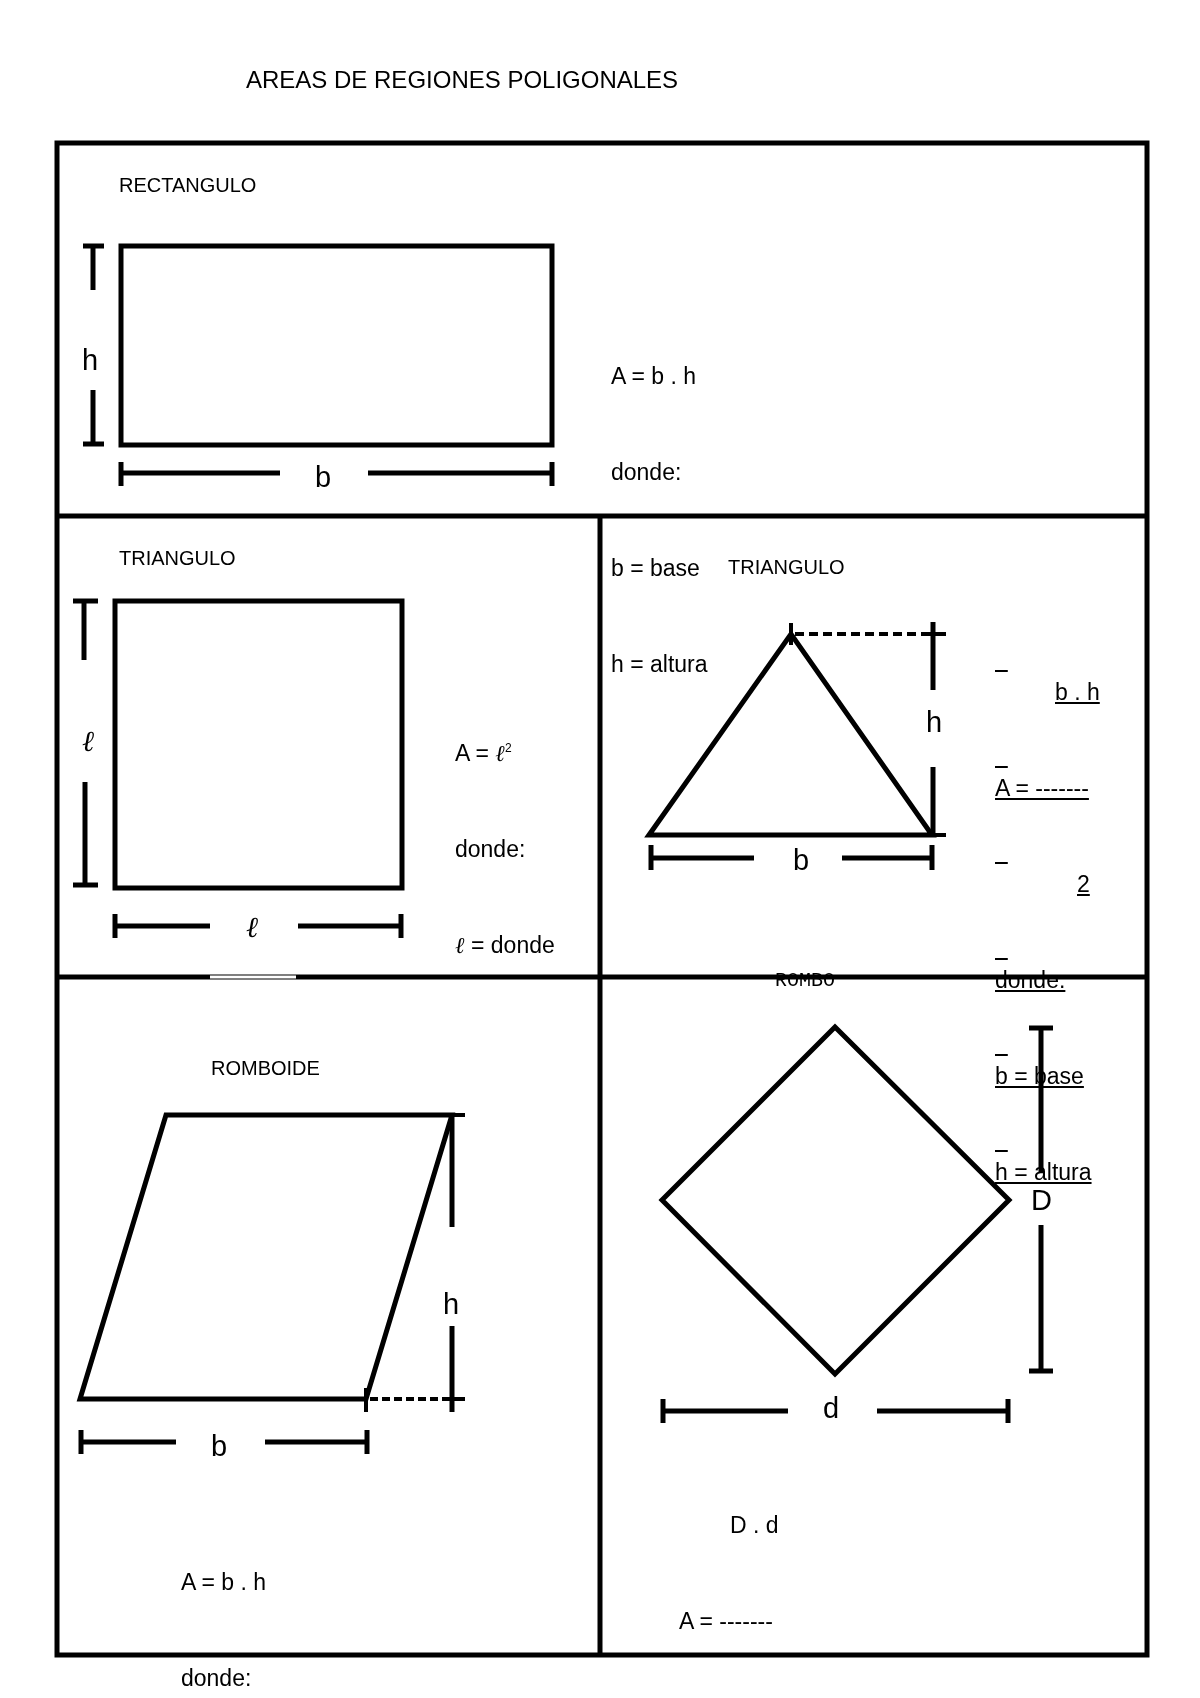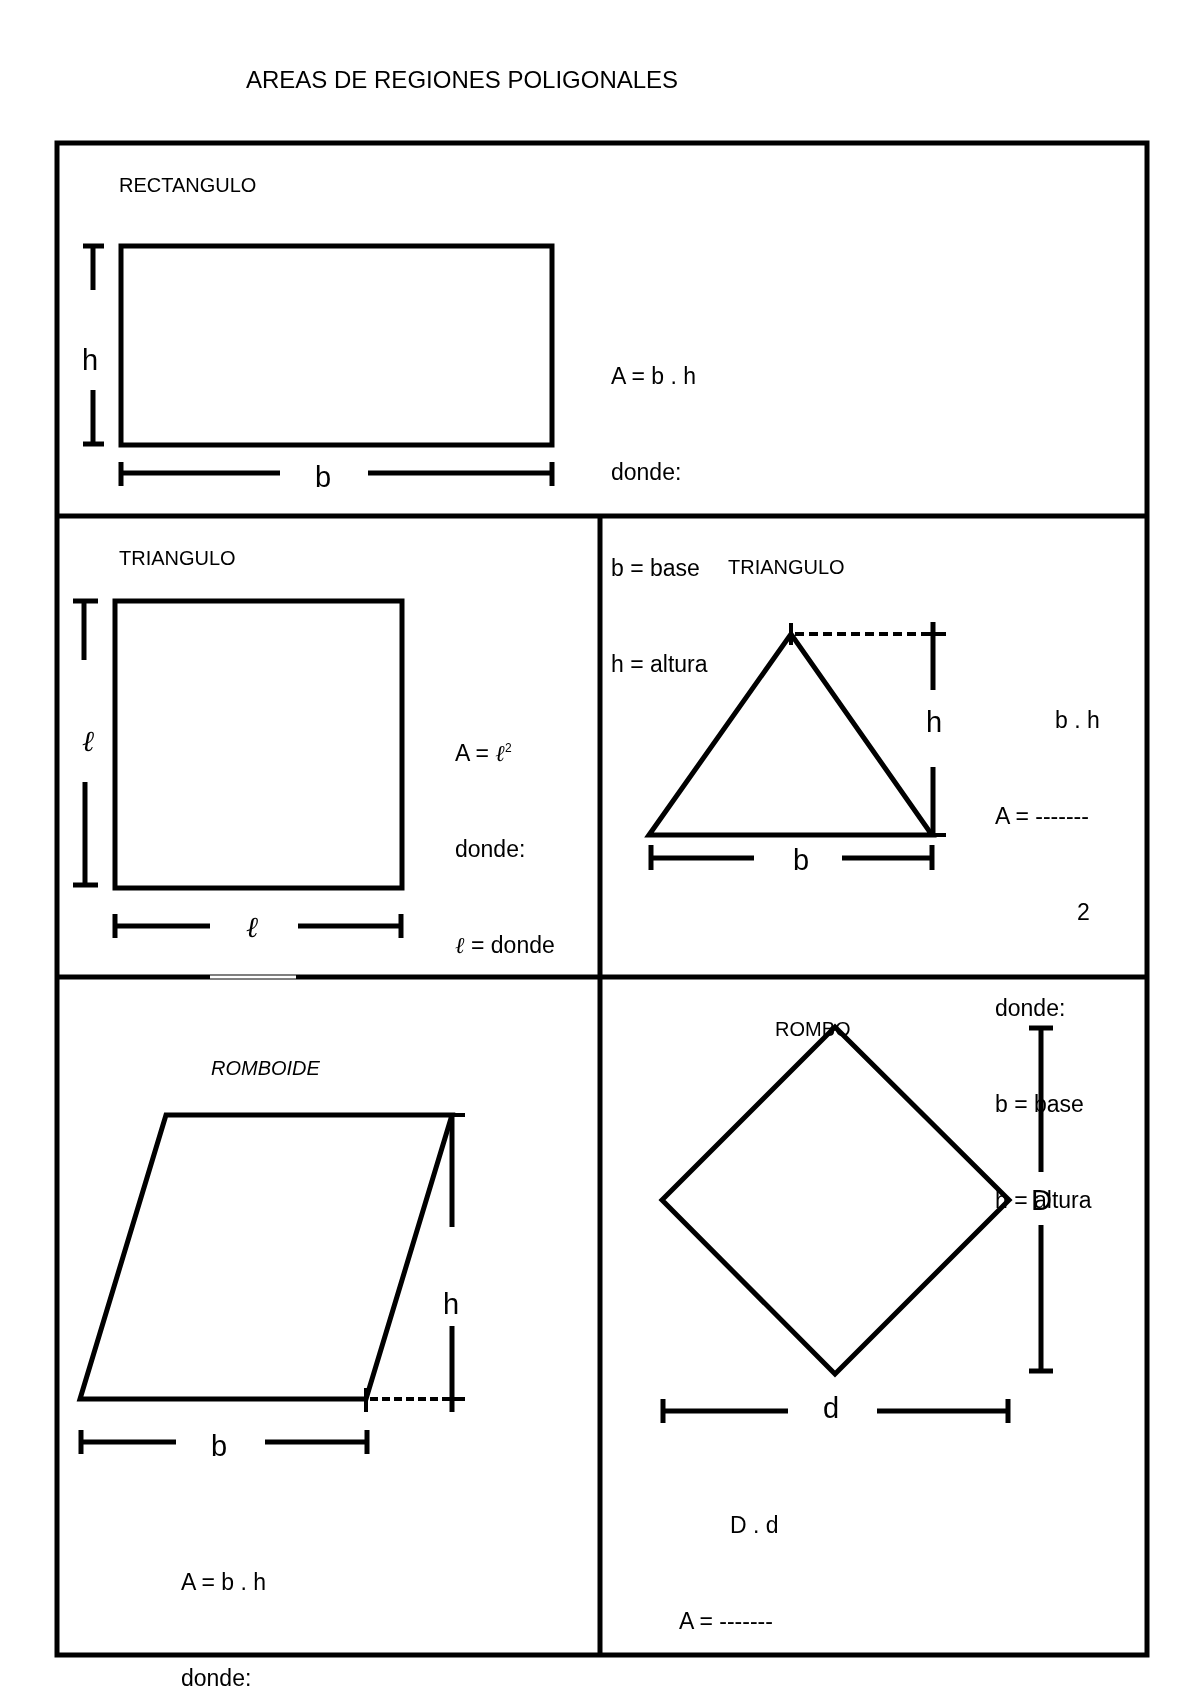--- a/index.html
+++ b/index.html
@@ -116,40 +116,40 @@
 <div class="t lbl script" style="left:246px; top:913px;">ℓ</div>
 <div class="formula t" style="left:455px; top:668px;">
   <div><span>A = </span><span class="script">ℓ</span><sup style="font-size:12px;">2</sup></div>
   <div>donde:</div>
   <div><span class="script">ℓ</span><span> = donde</span></div>
 </div>
 
 <div class="t shape-title" style="left:728px; top:557px;">TRIANGULO</div>
 <div class="t lbl" style="left:926px; top:708px;">h</div>
 <div class="t lbl" style="left:793px; top:846px;">b</div>
-<div class="formula t" style="left:995px; top:640px;">
+<div class="formula t" style="left:995px; top:612px;text-decoration:underline;">
   <div style="padding-left:60px;">b . h</div>
   <div>A = -------</div>
   <div style="padding-left:82px;">2</div>
   <div>donde:</div>
   <div>b = base</div>
   <div>h = altura</div>
 </div>
 
-<div class="t shape-title" style="left:211px; top:1058px;font-style:italic;">ROMBOIDE</div>
+<div class="t shape-title" style="left:211px; top:1058px;">ROMBOIDE</div>
 <div class="t lbl" style="left:443px; top:1290px;">h</div>
 <div class="t lbl" style="left:211px; top:1432px;">b</div>
 <div class="formula t" style="left:181px; top:1502px;">
   <div>A = b . h</div>
   <div>donde:</div>
   
   
 </div>
 
-<div class="t shape-title" style="left:775px; top:1019px;">ROMBO</div>
+<div class="t shape-title" style="left:775px; top:971px;font-family:Liberation Mono, monospace;">ROMBO</div>
 <div class="t lbl" style="left:1031px; top:1186px;">D</div>
 <div class="t lbl" style="left:823px; top:1394px;">d</div>
 <div class="formula t" style="left:679px; top:1445px;">
   <div style="padding-left:51px;">D . d</div>
   <div>A = -------</div>
   
   
   
   
 </div>

